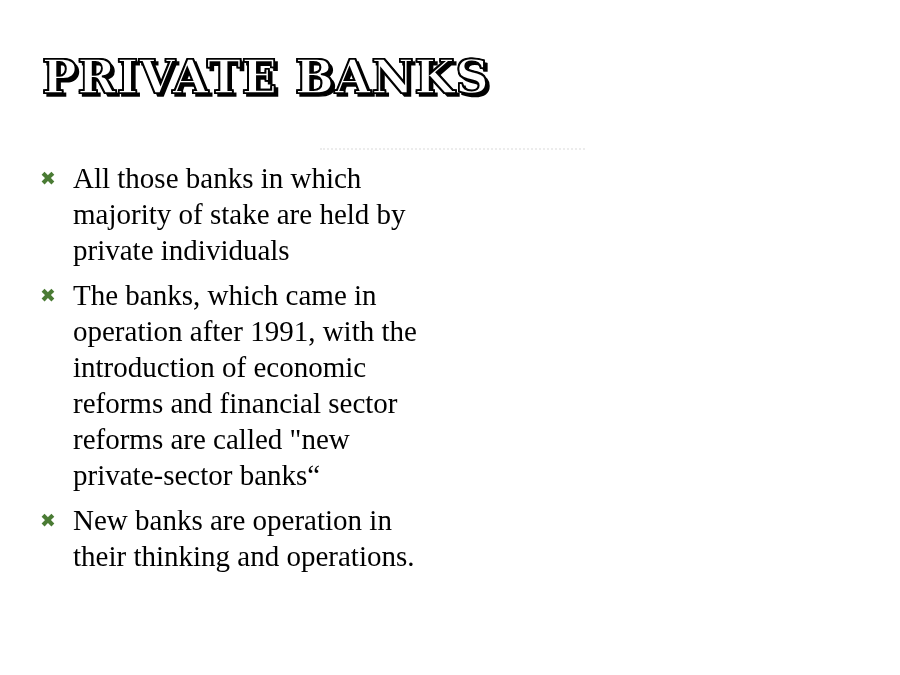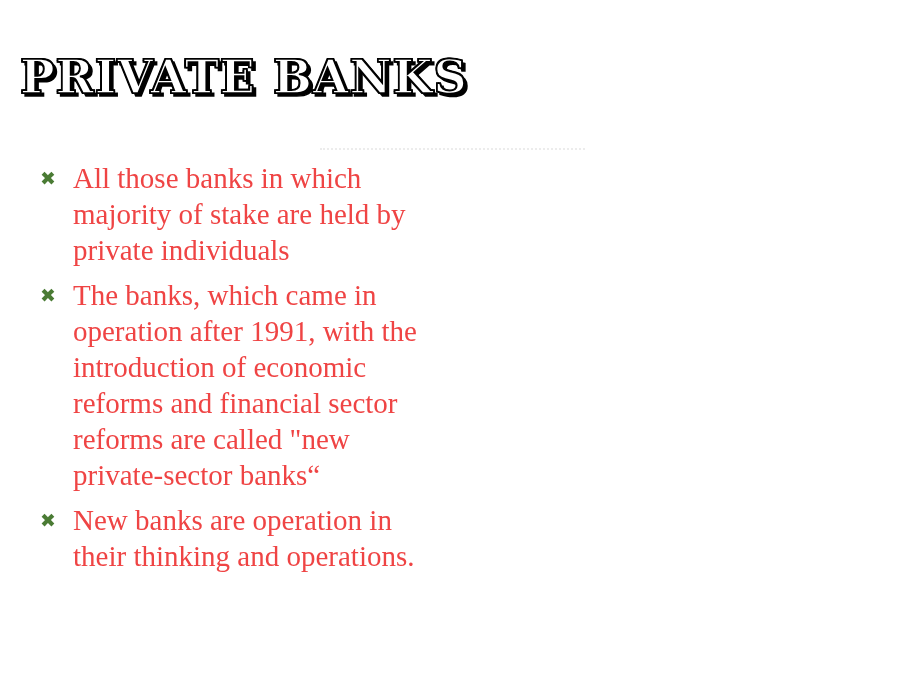--- a/index.html
+++ b/index.html
@@ -7,21 +7,21 @@
     position: relative;
     width: 900px;
     height: 675px;
     background: #ffffff;
     overflow: hidden;
     font-family: "Liberation Serif", serif;
   }
   
   .title {
     position: absolute;
-    left: 20px;
+    left: 42px;
     top: 48px;
     margin: 0;
     z-index: 0;
     font-family: "DejaVu Serif", serif;
     font-weight: bold;
     font-size: 46px;
     line-height: 58px;
     letter-spacing: 1px;
     color: #ffffff;
     -webkit-text-stroke: 1.6px #000000;
@@ -69,21 +69,21 @@
     font-family: "DejaVu Sans", sans-serif;
     font-size: 19px;
     font-weight: bold;
     line-height: 36px;
   }
   .btext {
     flex: 1 1 auto;
     font-family: "Liberation Serif", serif;
     font-size: 29px;
     line-height: 36px;
-    color: #ef4444;
+    color: #000000;
     white-space: pre-line;
   }
 </style>
 </head>
 <body>
 
 <div class="slide">
 
   <h1 class="title" data-text="PRIVATE BANKS">PRIVATE BANKS</h1>
 

